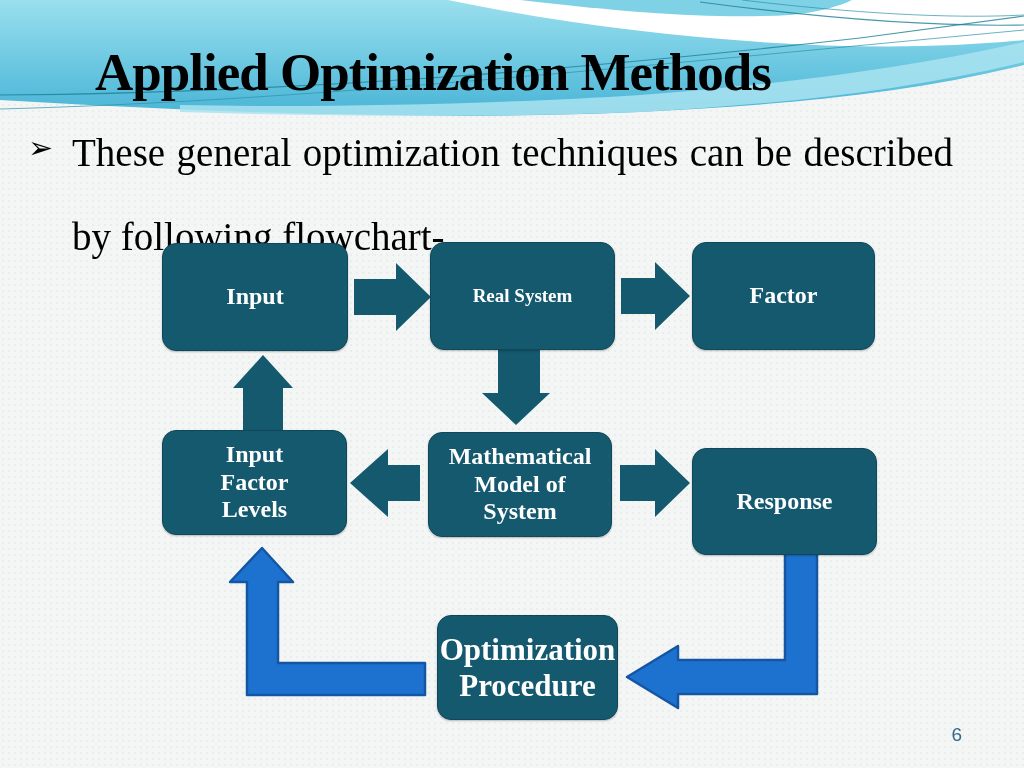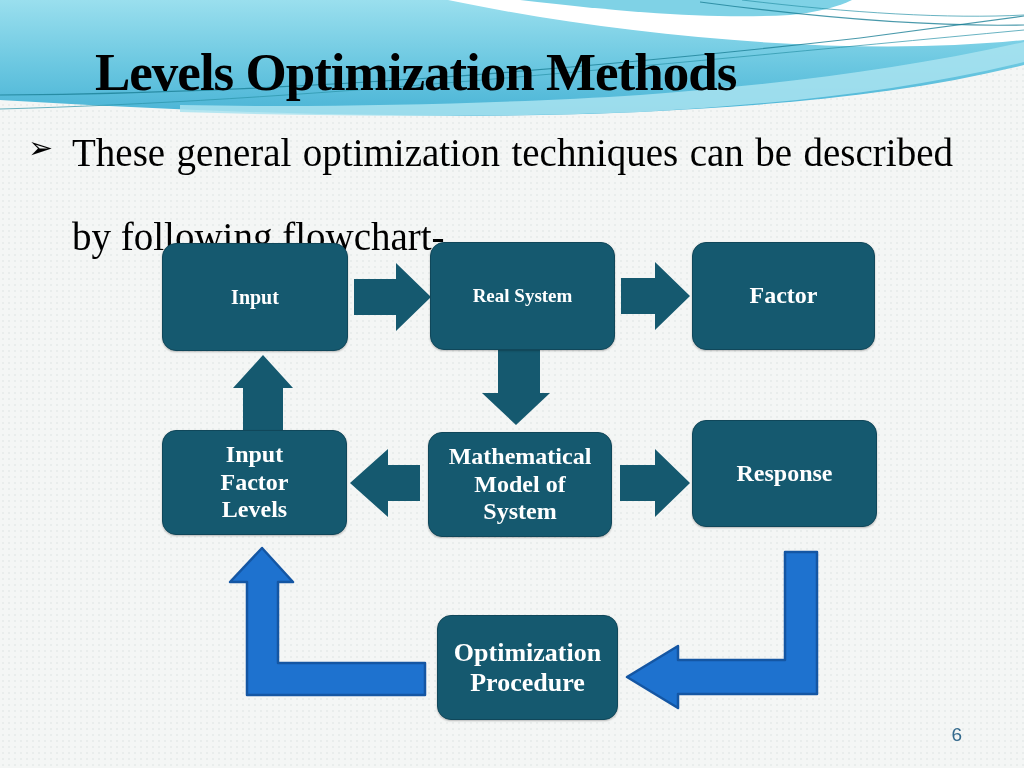--- a/index.html
+++ b/index.html
@@ -34,27 +34,27 @@
   .flowbox{
     position:absolute;z-index:2;
     background:#15596f;
     border:1px solid #10475a;
     border-radius:14px;
     color:#fff;font-weight:bold;text-align:center;
     display:flex;align-items:center;justify-content:center;
     line-height:1.15;
     box-shadow:0 1px 2px rgba(0,0,0,0.25);
   }
-  .box-input{left:162px;top:243px;width:184px;height:106px;font-size:20px;}
+  .box-input{left:162px;top:243px;width:184px;height:106px;font-size:24px;}
   .box-real-system{left:430px;top:242px;width:183px;height:106px;font-size:19px;}
   .box-output{left:692px;top:242px;width:181px;height:106px;font-size:24px;}
   .box-input-factor-levels{left:162px;top:430px;width:185px;height:105px;font-size:24px;padding:0 30px;box-sizing:border-box;}
   .box-math-model{left:428px;top:432px;width:184px;height:105px;font-size:24px;padding:0 17px;box-sizing:border-box;}
-  .box-response{left:692px;top:420px;width:183px;height:105px;font-size:24px;text-align:center;}
-  .box-optimization-procedure{left:437px;top:615px;width:181px;height:105px;font-size:26px;padding:0 4px;box-sizing:border-box;}
+  .box-response{left:692px;top:448px;width:183px;height:105px;font-size:24px;text-align:center;}
+  .box-optimization-procedure{left:437px;top:615px;width:181px;height:105px;font-size:31px;padding:0 4px;box-sizing:border-box;}
   
   .page-number{
     position:absolute;right:62px;top:724px;z-index:2;
     font-size:19px;color:#33698c;
     font-family:"Liberation Sans", sans-serif;
   }
 </style>
 </head>
 <body>
 
@@ -76,21 +76,21 @@
     <path d="M448,0 C620,36 850,58 1024,40 L1024,0 Z" fill="#ffffff"></path>
 
     <path d="M520,0 C640,14 720,19 790,15 C820,12 840,6 852,0 Z" fill="#7fd2e6"></path>
 
     <path d="M0,95 C280,93 560,72 860,38 C920,30 980,22 1024,16" fill="none" stroke="#1b7f96" stroke-width="1.2" opacity="0.8"></path>
     <path d="M0,109 C300,101 620,68 1024,30" fill="none" stroke="#2a93a8" stroke-width="1" opacity="0.7"></path>
     <path d="M700,2 C820,18 930,27 1024,25" fill="none" stroke="#1b7f96" stroke-width="1.2" opacity="0.8"></path>
     <path d="M742,0 C850,13 950,19 1024,15" fill="none" stroke="#2a93a8" stroke-width="1" opacity="0.7"></path>
   </svg>
 
-  <div class="slide-title">Levels Optimization Methods</div>
+  <div class="slide-title">Applied Optimization Methods</div>
 
   <div class="bullet-row">
     <span class="bullet-marker">➢</span>
     <div class="bullet-text">
       <div class="bullet-line1">These general optimization techniques can be described</div>
       <div class="bullet-line2">by following flowchart-</div>
     </div>
   </div>
 
   <svg id="arrow-layer" width="1024" height="768" viewBox="0 0 1024 768">

